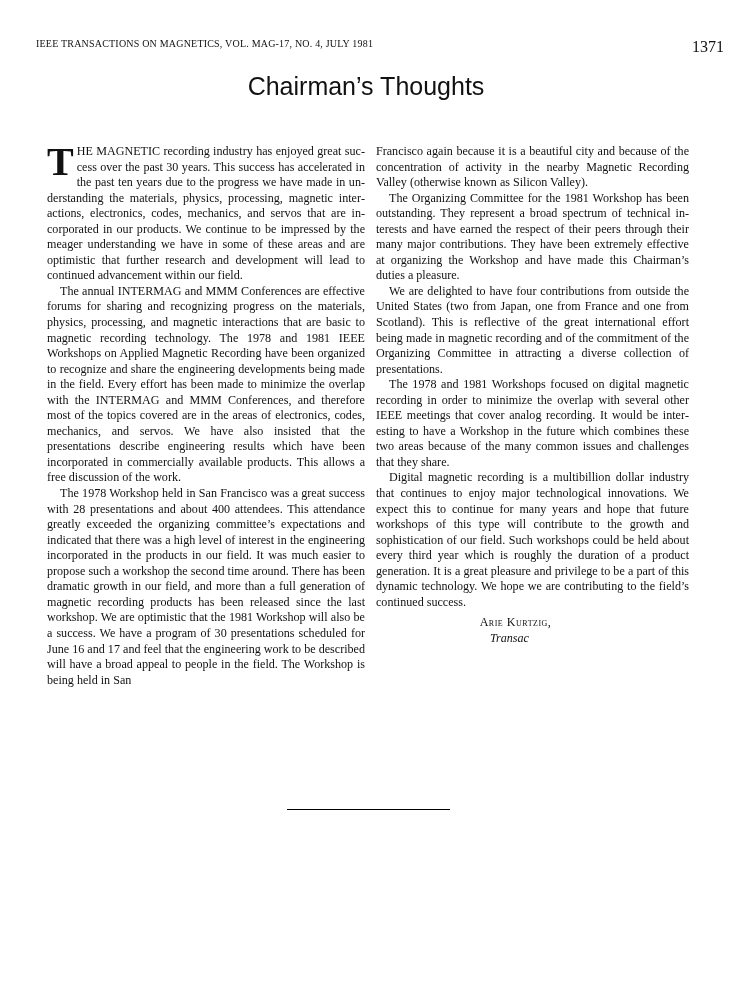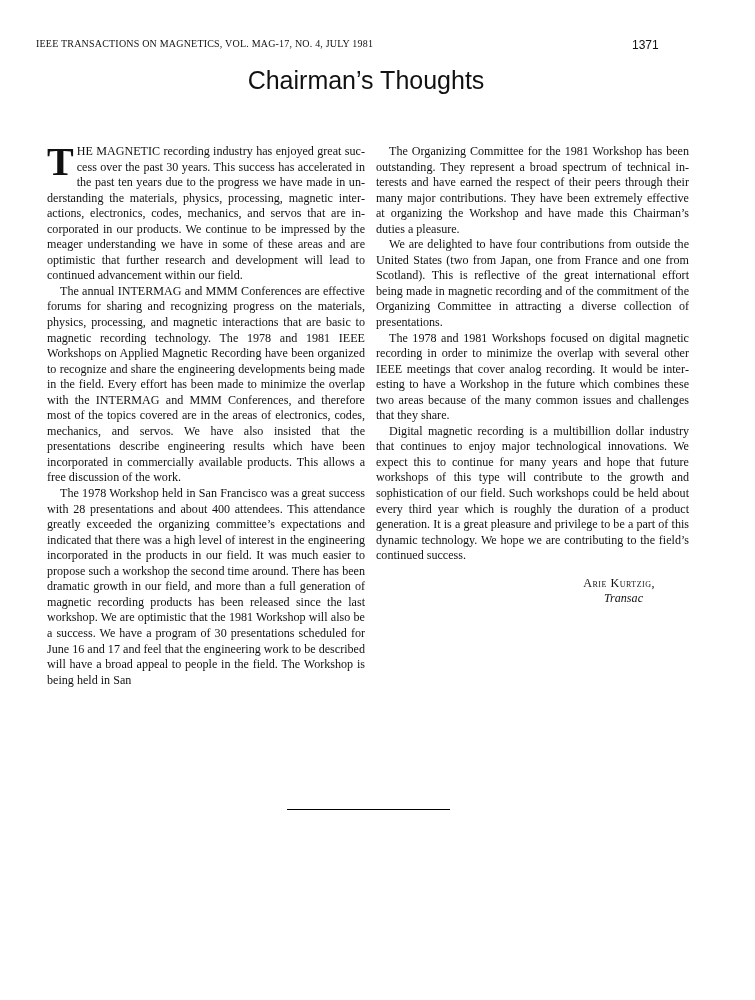--- a/index.html
+++ b/index.html
@@ -2,44 +2,44 @@
 <html><head>
 <meta charset="utf-8">
 <style>
   html, body { margin: 0; padding: 0; background: #ffffff; }
   body { width: 755px; height: 1000px; position: relative; overflow: hidden; color: #111; }
   .running-head {
     position: absolute; left: 36px; top: 38px; width: 650px;
     font-family: "Liberation Serif", serif; font-size: 10px; letter-spacing: 0.2px;
   }
   .page-num {
-    position: absolute; left: 632px; top: 38px;
-    font-family: Liberation Sans, sans-serif; font-size: 12px;
+    position: absolute; left: 692px; top: 38px;
+    font-family: Liberation Serif, serif; font-size: 16px;
   }
   .title {
-    position: absolute; left: 0; width: 732px; top: 66px; text-align: center;
+    position: absolute; left: 0; width: 732px; top: 72px; text-align: center;
     font-family: "Liberation Sans", sans-serif; font-size: 25px; font-weight: normal;
     margin: 0;
   }
   .col {
     position: absolute; top: 144px; width: 318px;
     font-family: "Liberation Serif", serif; font-size: 12.1px; line-height: 15.55px;
     text-align: justify; hyphens: manual;
   }
   .col-left { left: 47px; }
   .col-right { left: 376px; width: 313px; }
   .col p { margin: 0; text-indent: 13px; }
   .col p.no-indent { text-indent: 0; }
   .dropcap {
     float: left; font-size: 40px; line-height: 30px; margin: 3px 3px 0 0;
     font-family: "Liberation Serif", serif; font-weight: bold;
   }
   .sc { font-variant: small-caps; }
   .signature {
-    text-align: right; margin-top: 12px; padding-right: 34px;
+    text-align: center; margin-top: 5px; padding-right: 34px;
   }
   .signature .name { font-variant: small-caps; letter-spacing: 0.5px; display: block; }
   .signature .role { font-style: italic; display: block; padding-right: 12px; }
   .rule {
     position: absolute; left: 287px; top: 809px; width: 163px; height: 0;
     border-top: 1.5px solid #000;
   }
 </style>
 </head>
 <body>
@@ -49,20 +49,21 @@
 
 <h1 class="title">Chairman’s Thoughts</h1>
 
 <div class="col col-left">
   <p class="no-indent"><span class="dropcap">T</span><span>HE MAGNETIC</span><span> recording industry has enjoyed great suc­cess over the past 30 years. This success has accelerated in the past ten years due to the progress we have made in un­derstanding the materials, physics, processing, magnetic inter­actions, electronics, codes, mechanics, and servos that are in­corporated in our products. We continue to be impressed by the meager understanding we have in some of these areas and are optimistic that further research and development will lead to continued advancement within our field.</span></p>
   <p>The annual INTERMAG and MMM Conferences are effective forums for sharing and recognizing progress on the materials, physics, processing, and magnetic interactions that are basic to magnetic recording technology. The 1978 and 1981 IEEE Workshops on Applied Magnetic Recording have been orga­nized to recognize and share the engineering developments be­ing made in the field. Every effort has been made to minimize the overlap with the INTERMAG and MMM Conferences, and therefore most of the topics covered are in the areas of elec­tronics, codes, mechanics, and servos. We have also insisted that the presentations describe engineering results which have been incorporated in commercially available products. This allows a free discussion of the work.</p>
   <p>The 1978 Workshop held in San Francisco was a great success with 28 presentations and about 400 attendees. This atten­dance greatly exceeded the organizing committee’s expecta­tions and indicated that there was a high level of interest in the engineering incorporated in the products in our field. It was much easier to propose such a workshop the second time around. There has been dramatic growth in our field, and more than a full generation of magnetic recording products has been released since the last workshop. We are optimistic that the 1981 Workshop will also be a success. We have a program of 30 presentations scheduled for June 16 and 17 and feel that the engineering work to be described will have a broad appeal to people in the field. The Workshop is being held in San</p>
 </div>
 
 <div class="col col-right">
+  <p class="no-indent">Francisco again because it is a beautiful city and because of the concentration of activity in the nearby Magnetic Record­ing Valley (otherwise known as Silicon Valley).</p>
   <p>The Organizing Committee for the 1981 Workshop has been outstanding. They represent a broad spectrum of technical in­terests and have earned the respect of their peers through their many major contributions. They have been extremely effec­tive at organizing the Workshop and have made this Chairman’s duties a pleasure.</p>
   <p>We are delighted to have four contributions from outside the United States (two from Japan, one from France and one from Scotland). This is reflective of the great international effort being made in magnetic recording and of the commitment of the Organizing Committee in attracting a diverse collection of presentations.</p>
   <p>The 1978 and 1981 Workshops focused on digital magnetic recording in order to minimize the overlap with several other IEEE meetings that cover analog recording. It would be inter­esting to have a Workshop in the future which combines these two areas because of the many common issues and challenges that they share.</p>
   <p>Digital magnetic recording is a multibillion dollar industry that continues to enjoy major technological innovations. We expect this to continue for many years and hope that future workshops of this type will contribute to the growth and sophistication of our field. Such workshops could be held about every third year which is roughly the duration of a prod­uct generation. It is a great pleasure and privilege to be a part of this dynamic technology. We hope we are contributing to the field’s continued success.</p>
   <div class="signature">
     <span class="name">Arie Kurtzig,</span>
     <span class="role">Transac</span>
   </div>
 </div>
 

